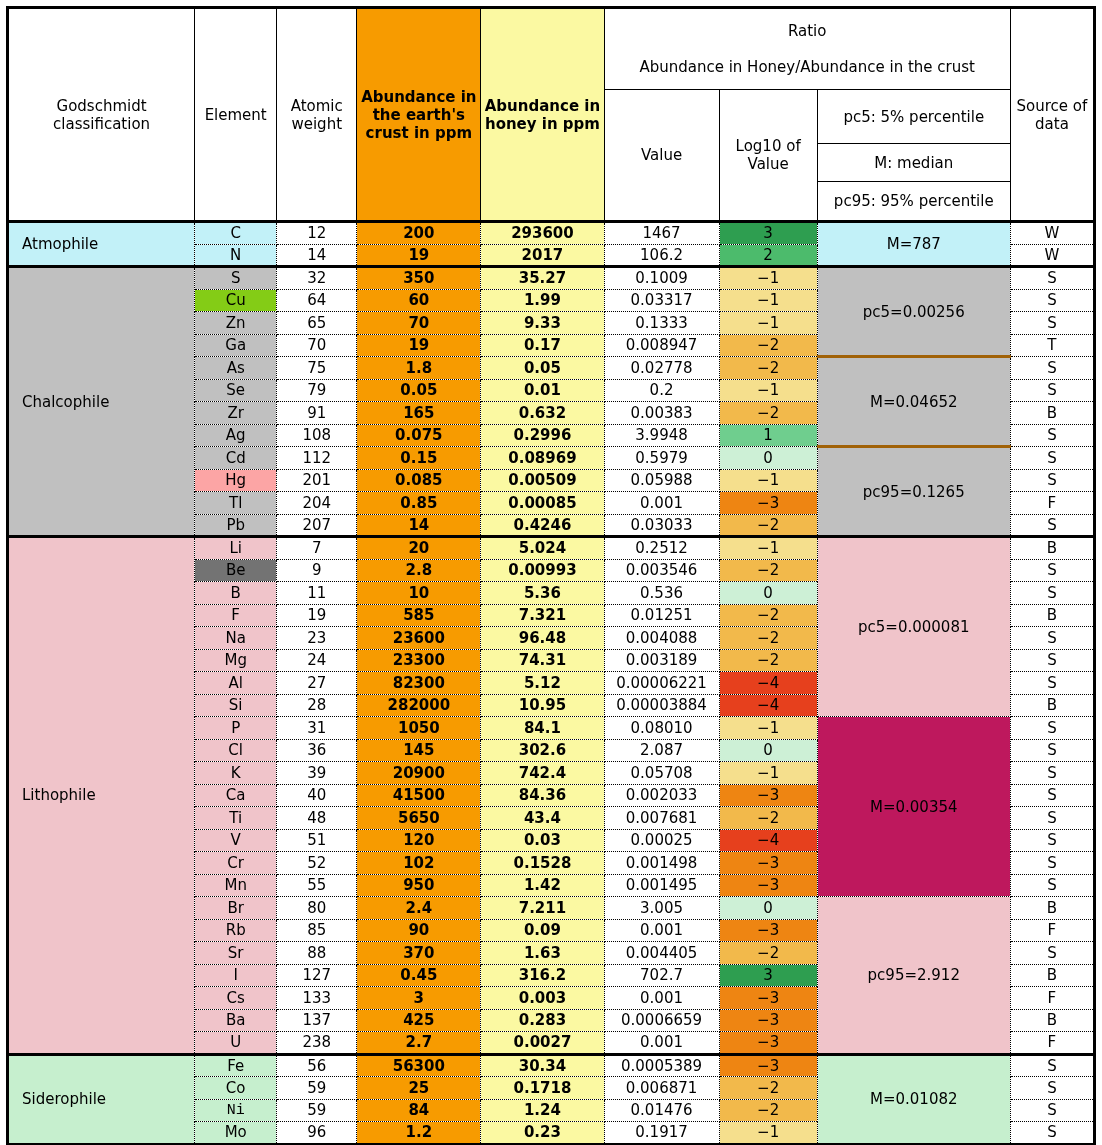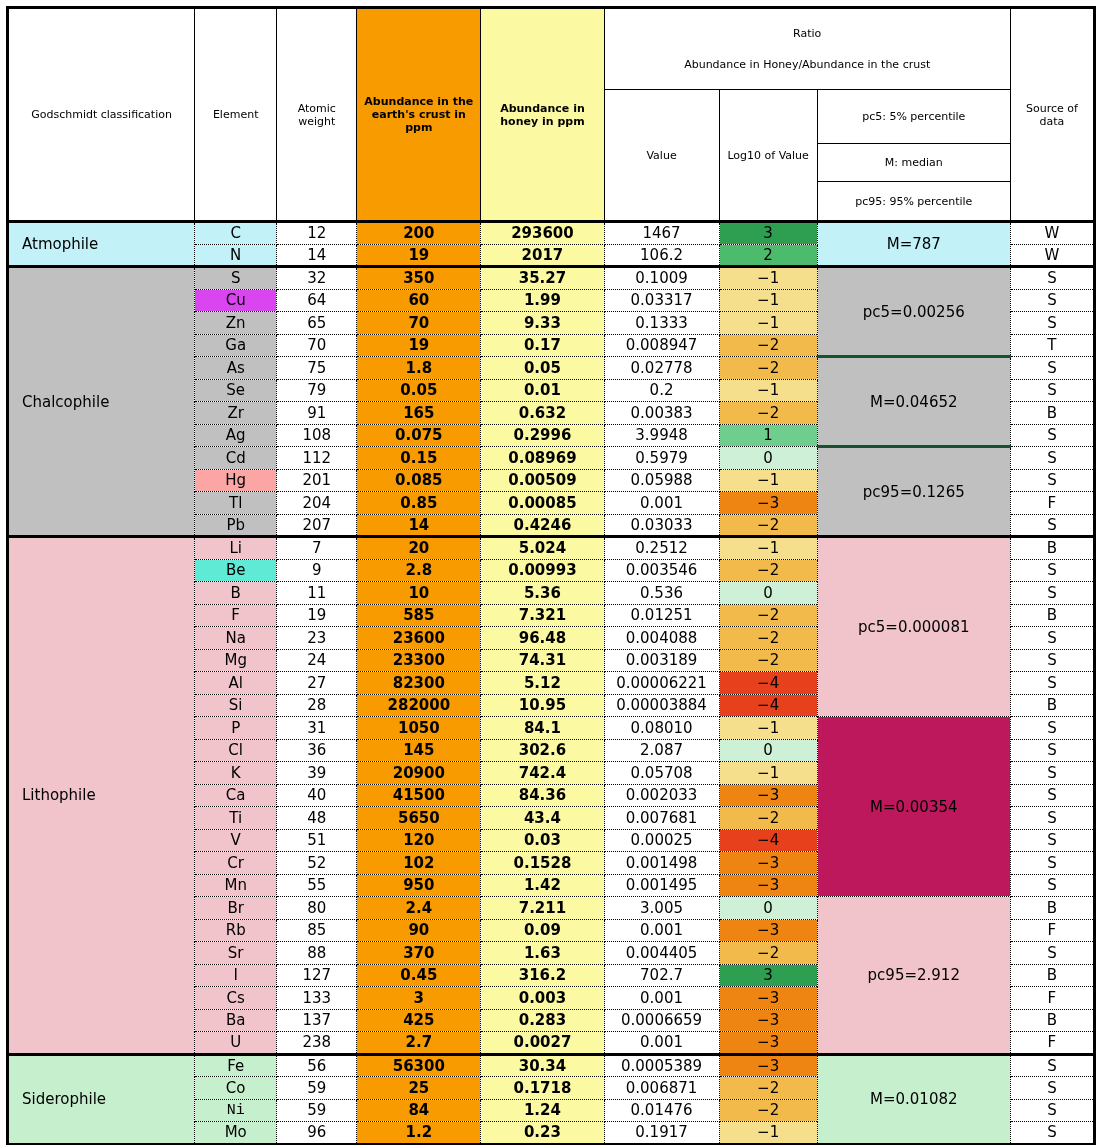--- a/index.html
+++ b/index.html
@@ -1,32 +1,32 @@
 <!DOCTYPE html>
 <html><head>
 <meta charset="utf-8">
 <style>
   html,body{margin:0;padding:0;background:#ffffff;}
   body{width:1102px;height:1145px;font-family:"DejaVu Sans",sans-serif;color:#000;}
   .wrap{padding:6px;}
   table{border-collapse:collapse;table-layout:fixed;width:1090px;border:3px solid #000;}
-  th{border:1px solid #000;font-weight:normal;font-size:11px;text-align:center;vertical-align:middle;padding:0 3px;}
+  th{border:1px solid #000;font-weight:normal;font-size:15px;text-align:center;vertical-align:middle;padding:0 3px;}
   td{border:1px dotted #000;font-size:15px;text-align:center;vertical-align:middle;padding:0 3px;overflow:hidden;white-space:nowrap;}
   thead tr.hr1{height:82px;} thead tr.hr2{height:54px;} thead tr.hr3{height:38px;} thead tr.hr4{height:40px;}
   thead th{border:1px solid #000;}
   thead{border-bottom:3px solid #000;}
   .hdr-crust{background:#f79b00;font-weight:bold;}
   .hdr-honey{background:#fbf9a2;font-weight:bold;}
   .ratio-sub{margin-top:18px;}
   .cls-cell{text-align:left;padding-left:13px;}
   .crust,.honey{font-weight:bold;}
   .crust{background:#f79b00;}
   .honey{background:#fbf9a2;}
   tr.group-start td{border-top:3px solid #000;}
-  td.stat-thick{border-top:3px solid #14532d;}
+  td.stat-thick{border-top:3px solid #a16207;}
   tbody tr{height:22.5px;}
 </style>
 </head>
 <body>
 
 <div class="wrap">
   <table>
     <colgroup>
       <col style="width:187px">
         <col style="width:82px">
@@ -89,21 +89,21 @@
           <td class="el" style="background: rgb(192, 192, 192);">S</td>
           <td class="aw">32</td>
           <td class="crust">350</td>
           <td class="honey">35.27</td>
           <td class="val">0.1009</td>
           <td class="log" style="background: rgb(245, 223, 141);">−1</td>
           <td class="stats" rowspan="4" style="background: rgb(192, 192, 192);">pc5=0.00256</td>
           <td class="src">S</td>
         </tr>
         <tr>
-          <td class="el" style="background: #d946ef;">Cu</td>
+          <td class="el" style="background: #84cc16;">Cu</td>
           <td class="aw">64</td>
           <td class="crust">60</td>
           <td class="honey">1.99</td>
           <td class="val">0.03317</td>
           <td class="log" style="background: rgb(245, 223, 141);">−1</td>
           <td class="src">S</td>
         </tr>
         <tr>
           <td class="el" style="background: rgb(192, 192, 192);">Zn</td>
           <td class="aw">65</td>
@@ -201,21 +201,21 @@
           <td class="el" style="background: rgb(240, 196, 202);">Li</td>
           <td class="aw">7</td>
           <td class="crust">20</td>
           <td class="honey">5.024</td>
           <td class="val">0.2512</td>
           <td class="log" style="background: rgb(245, 223, 141);">−1</td>
           <td class="stats" rowspan="8" style="background: rgb(240, 196, 202);">pc5=0.000081</td>
           <td class="src">B</td>
         </tr>
         <tr>
-          <td class="el" style="background: #5eead4;">Be</td>
+          <td class="el" style="background: #737373;">Be</td>
           <td class="aw">9</td>
           <td class="crust">2.8</td>
           <td class="honey">0.00993</td>
           <td class="val">0.003546</td>
           <td class="log" style="background: rgb(242, 185, 75);">−2</td>
           <td class="src">S</td>
         </tr>
         <tr>
           <td class="el" style="background: rgb(240, 196, 202);">B</td>
           <td class="aw">11</td>

